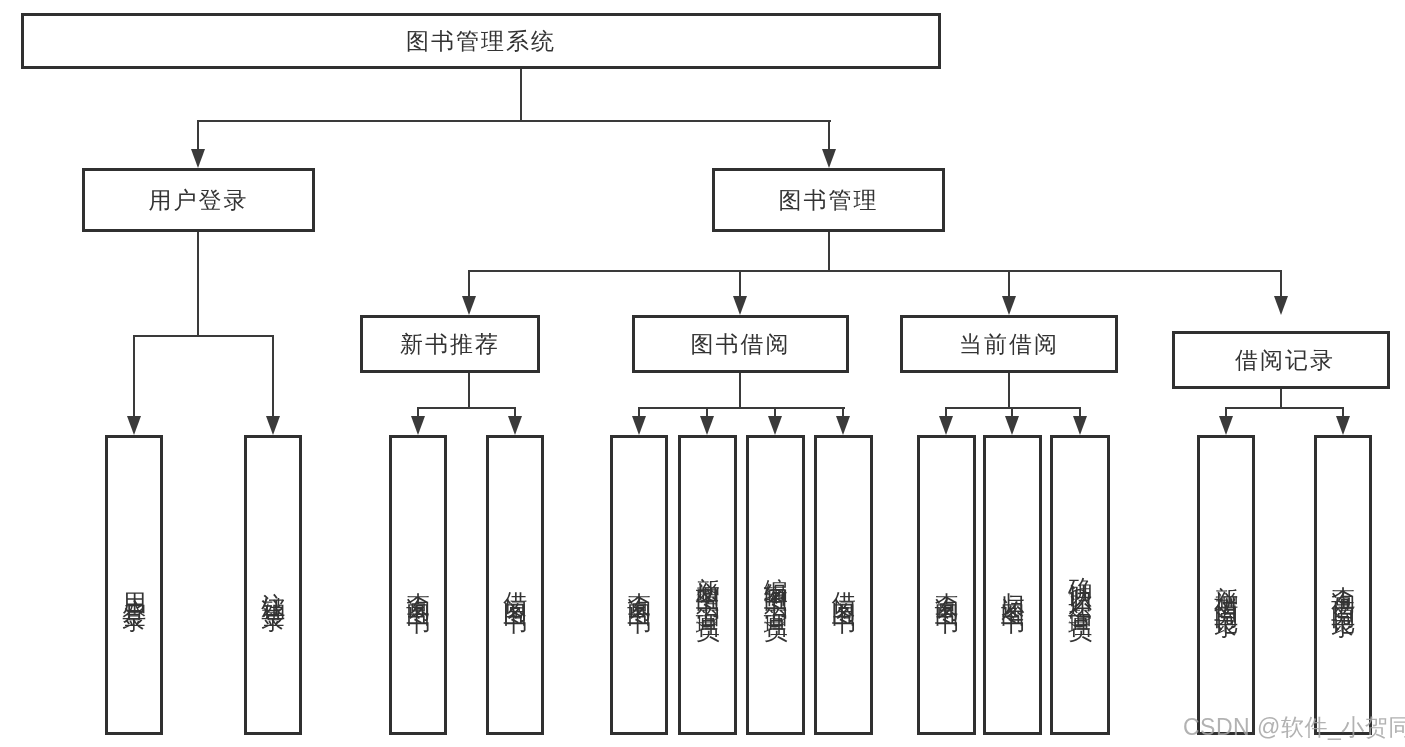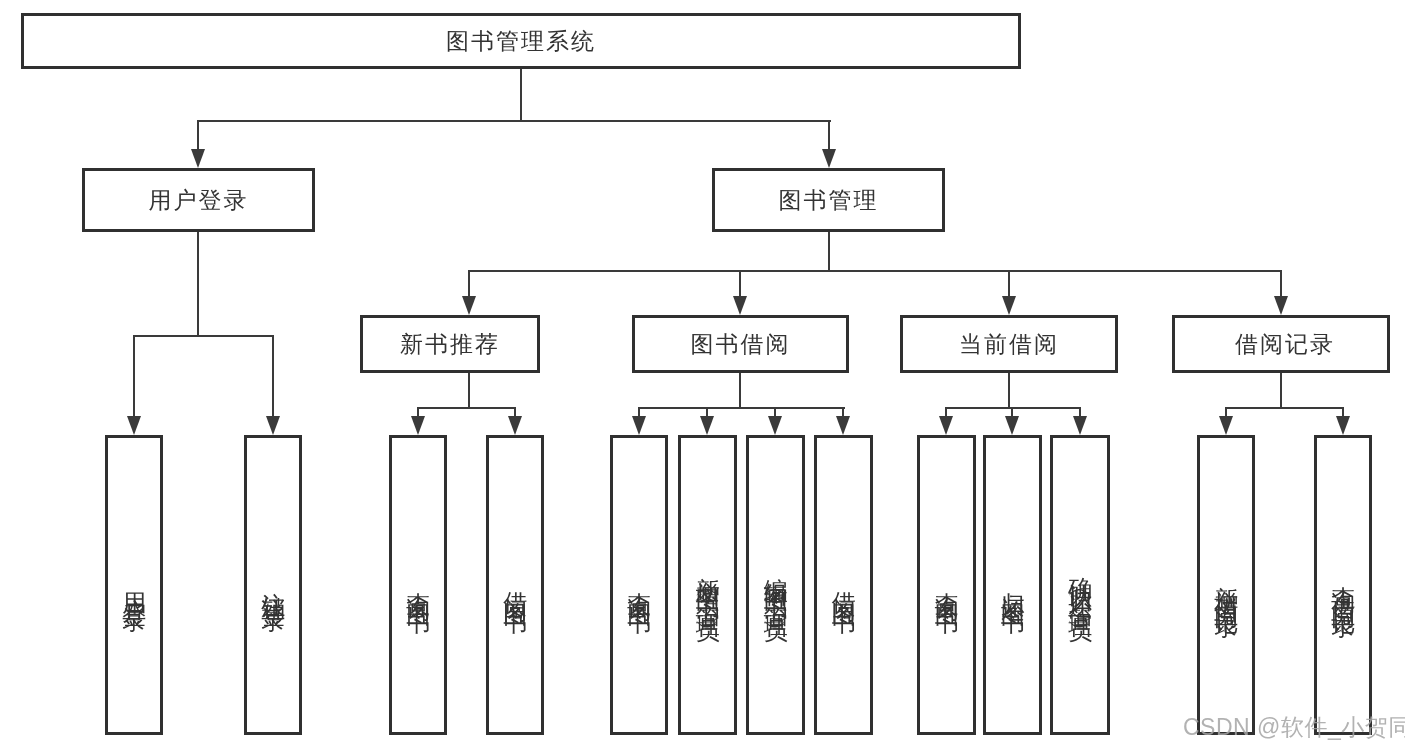--- a/index.html
+++ b/index.html
@@ -19,27 +19,27 @@
     font-size:24px;letter-spacing:6px;line-height:1.1;
   }
   .vl{position:absolute;width:2px;background:#3a3a3a;z-index:1;}
   .hl{position:absolute;height:2px;background:#3a3a3a;z-index:1;}
   .arr{
     position:absolute;width:0;height:0;z-index:1;
     border-left:7px solid transparent;border-right:7px solid transparent;
     border-top:19px solid #3a3a3a;
   }
   
-  .b-root{left:21px;top:13px;width:1000px;height:56px;}
+  .b-root{left:21px;top:13px;width:920px;height:56px;}
   .b-l2a{left:82px;top:168px;width:233px;height:64px;}
   .b-l2b{left:712px;top:168px;width:233px;height:64px;}
   .b-l3a{left:360px;top:315px;width:180px;height:58px;}
   .b-l3b{left:632px;top:315px;width:217px;height:58px;}
   .b-l3c{left:900px;top:315px;width:218px;height:58px;}
-  .b-l3d{left:1172px;top:315px;width:218px;height:58px;padding-left:8px;}
+  .b-l3d{left:1172px;top:331px;width:218px;height:58px;padding-left:8px;}
   .lf{top:435px;height:300px;width:58px;}
   .b-f1{left:105px;}  .b-f2{left:244px;}
   .b-f3{left:389px;}  .b-f4{left:486px;}
   .b-f5{left:610px;}  .b-f6{left:678px;width:59px;}
   .b-f7{left:746px;width:59px;}  .b-f8{left:814px;width:59px;}
   .b-f9{left:917px;width:59px;}  .b-f10{left:983px;width:59px;}
   .b-f11{left:1050px;width:60px;}
   .b-f12{left:1197px;} .b-f13{left:1314px;}
   .watermark{
     position:absolute;left:1183px;top:712px;z-index:10;

